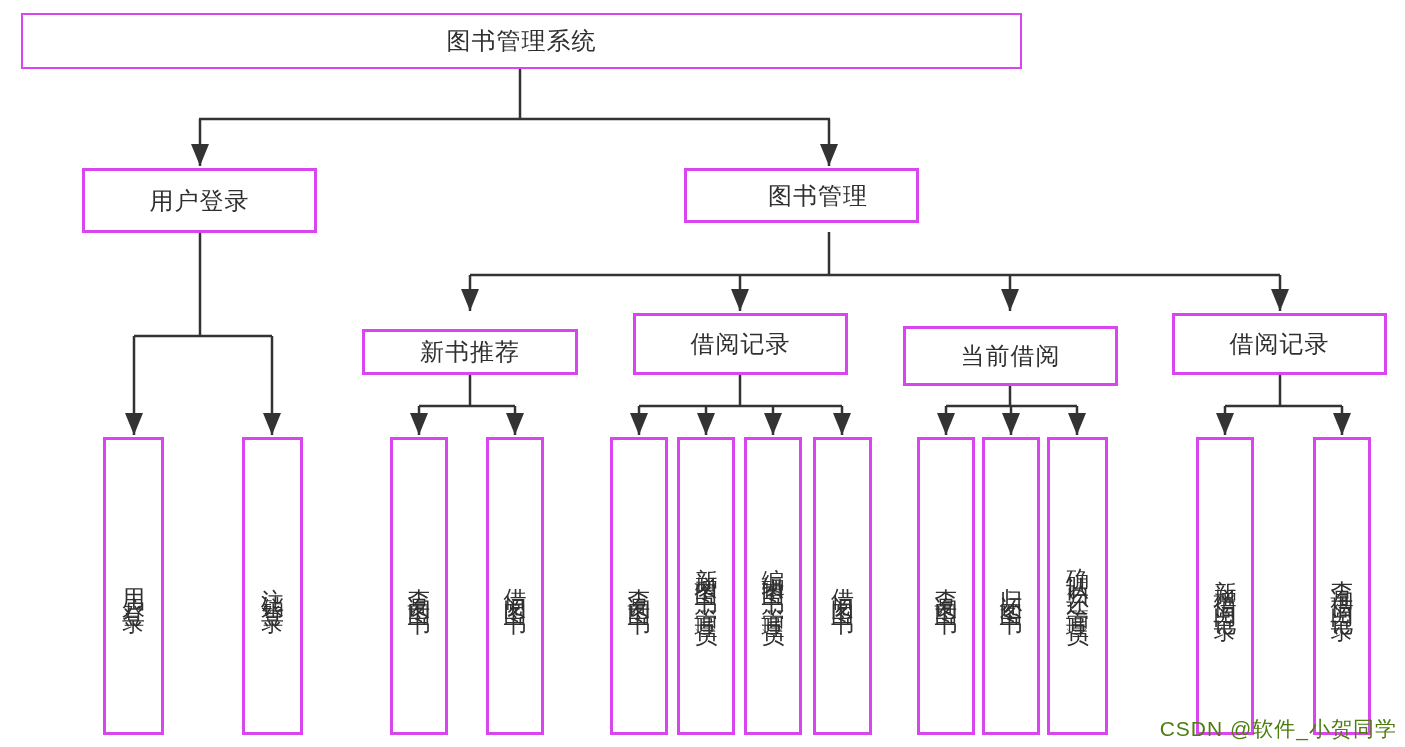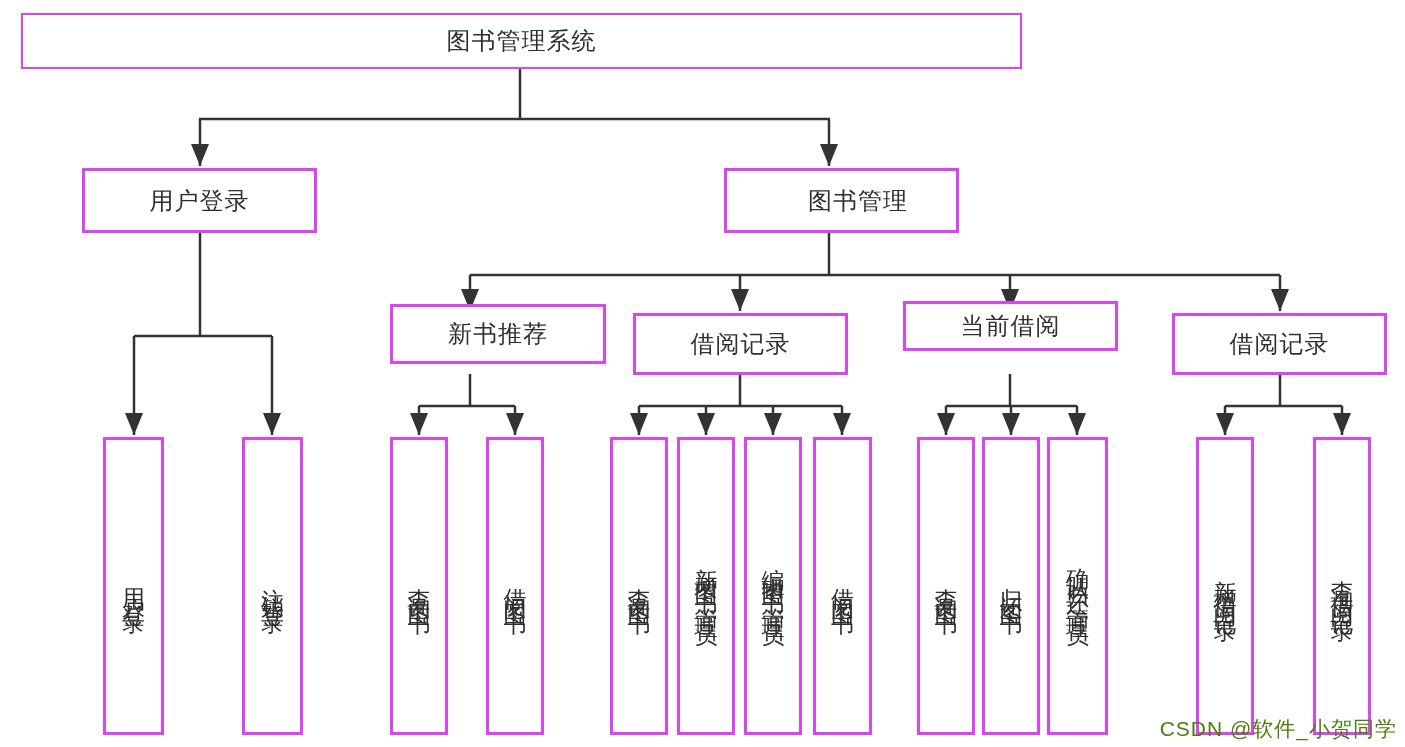--- a/index.html
+++ b/index.html
@@ -77,31 +77,31 @@
     <line x1="1342" y1="406" x2="1342" y2="435" stroke="#333333" stroke-width="2.5" marker-end="url(#ah)"></line>
   </svg>
 
   <div class="box" style="left:21px; top:13px; width:1001px; height:56px; border-width:2px;">
     <span>图书管理系统</span>
   </div>
 
   <div class="box" style="left:82px; top:168px; width:235px; height:65px;">
     <span>用户登录</span>
   </div>
-  <div class="box" style="left:724px; top:168px; width:235px; height:65px;padding-left:33px;">
+  <div class="box" style="left:684px; top:168px; width:235px; height:55px;padding-left:33px;">
     <span>图书管理</span>
   </div>
 
-  <div class="box" style="left:362px; top:304px; width:216px; height:60px;margin-left:28px;">
+  <div class="box" style="left:362px; top:329px; width:216px; height:46px;">
     <span>新书推荐</span>
   </div>
   <div class="box" style="left:633px; top:313px; width:215px; height:62px;">
     <span>借阅记录</span>
   </div>
-  <div class="box" style="left:903px; top:301px; width:215px; height:50px;">
+  <div class="box" style="left:903px; top:326px; width:215px; height:60px;">
     <span>当前借阅</span>
   </div>
   <div class="box" style="left:1172px; top:313px; width:215px; height:62px;">
     <span>借阅记录</span>
   </div>
 
   <div class="vbox" style="left:103px; top:437px; width:61px; height:298px;">
     <span class="vtext">用户登录</span>
   </div>
   <div class="vbox" style="left:242px; top:437px; width:61px; height:298px;">

